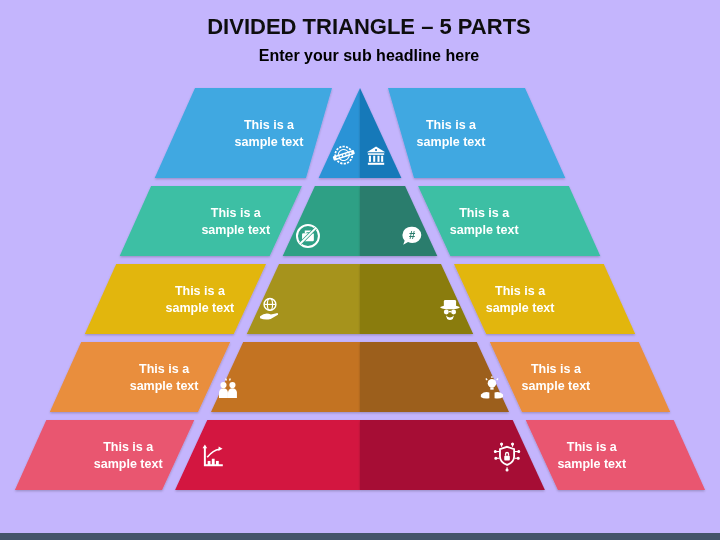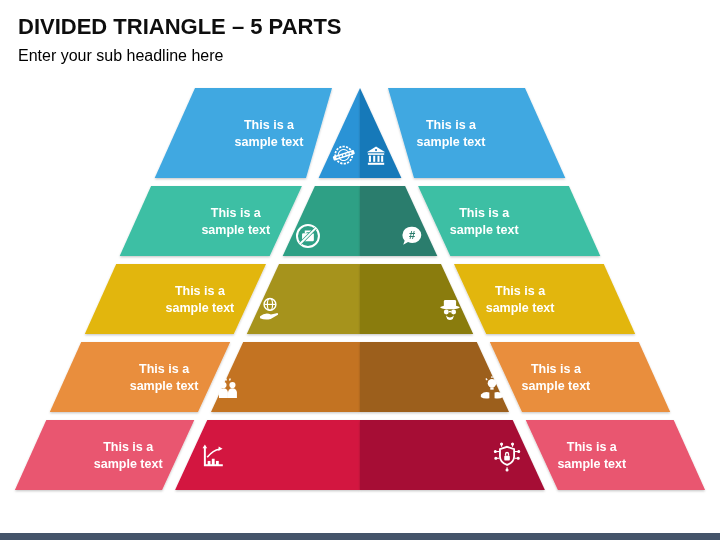--- a/index.html
+++ b/index.html
@@ -1,28 +1,28 @@
 <!DOCTYPE html>
 <html><head>
 <meta charset="utf-8">
 <style>
   html,body{margin:0;padding:0;}
   body{font-family:"Liberation Sans",sans-serif;background:#e5e5e5;}
   .slide{position:relative;width:720px;height:540px;overflow:hidden;background:#f1f1f2;}
   .header{position:absolute;top:0;left:0;right:0;}
   .header h1{margin:14px 0 0 18px;font-size:22px;font-weight:bold;color:#0e0e0e;letter-spacing:0;}
-  .header p{margin:7px 0 0 18px;font-size:16px;font-weight:400;color:#000;}
+  .header p{margin:7px 0 0 18px;font-size:16px;font-weight:700;color:#000;}
   svg.pyramid{position:absolute;top:0;left:0;width:720px;height:540px;display:block;}
   .footer-bar{position:absolute;left:0;right:0;bottom:0;height:7px;background:#44546a;}
   text.seg-label{fill:#fff;font-family:"Liberation Sans",sans-serif;font-weight:bold;font-size:12.5px;}
 </style>
 </head>
 <body>
 
-<div class="slide" style="background: #ffffff;">
+<div class="slide" style="background: #c4b5fd; text-align: center;">
   <div class="header">
     <h1>DIVIDED TRIANGLE – 5 PARTS</h1>
     <p>Enter your sub headline here</p>
   </div>
   <svg class="pyramid" id="pyr" viewBox="0 0 720 540">
       <defs>
         <filter id="ds" x="-20%" y="-20%" width="140%" height="140%">
            <feDropShadow dx="0" dy="1.2" stdDeviation="1" flood-color="#000" flood-opacity="0.22"></feDropShadow>
          </filter>
       </defs>

